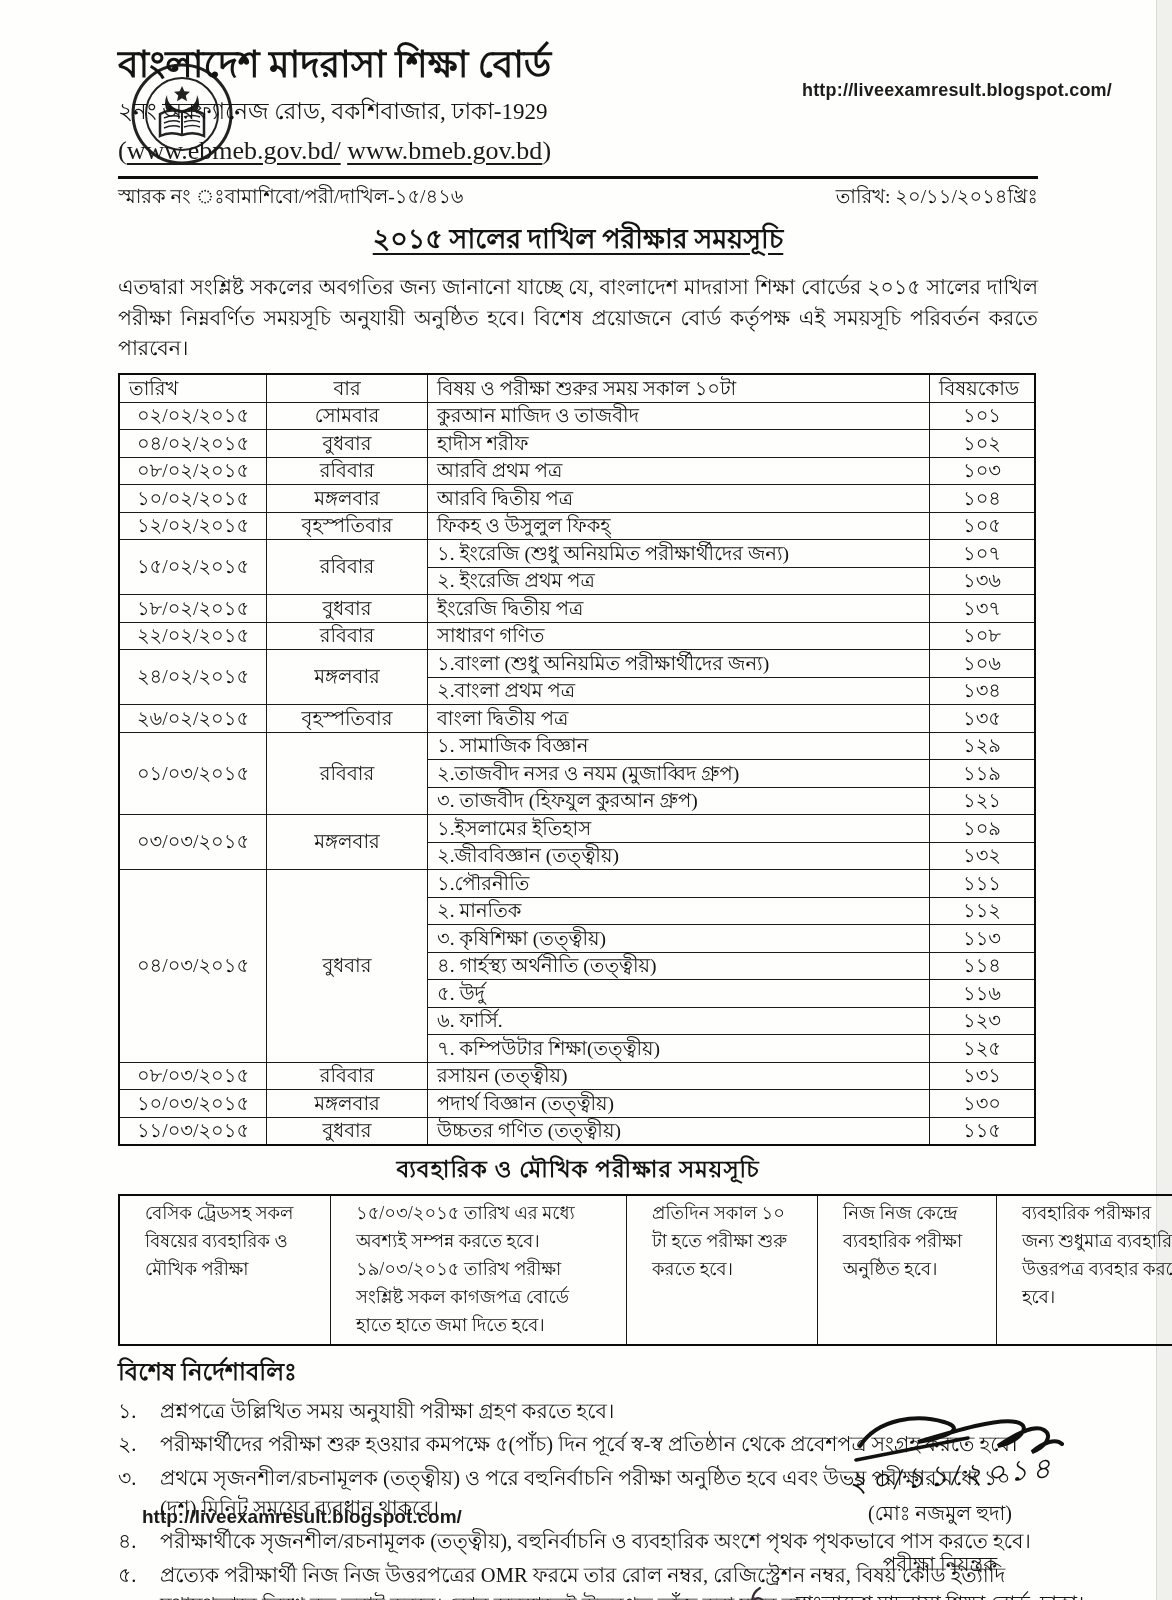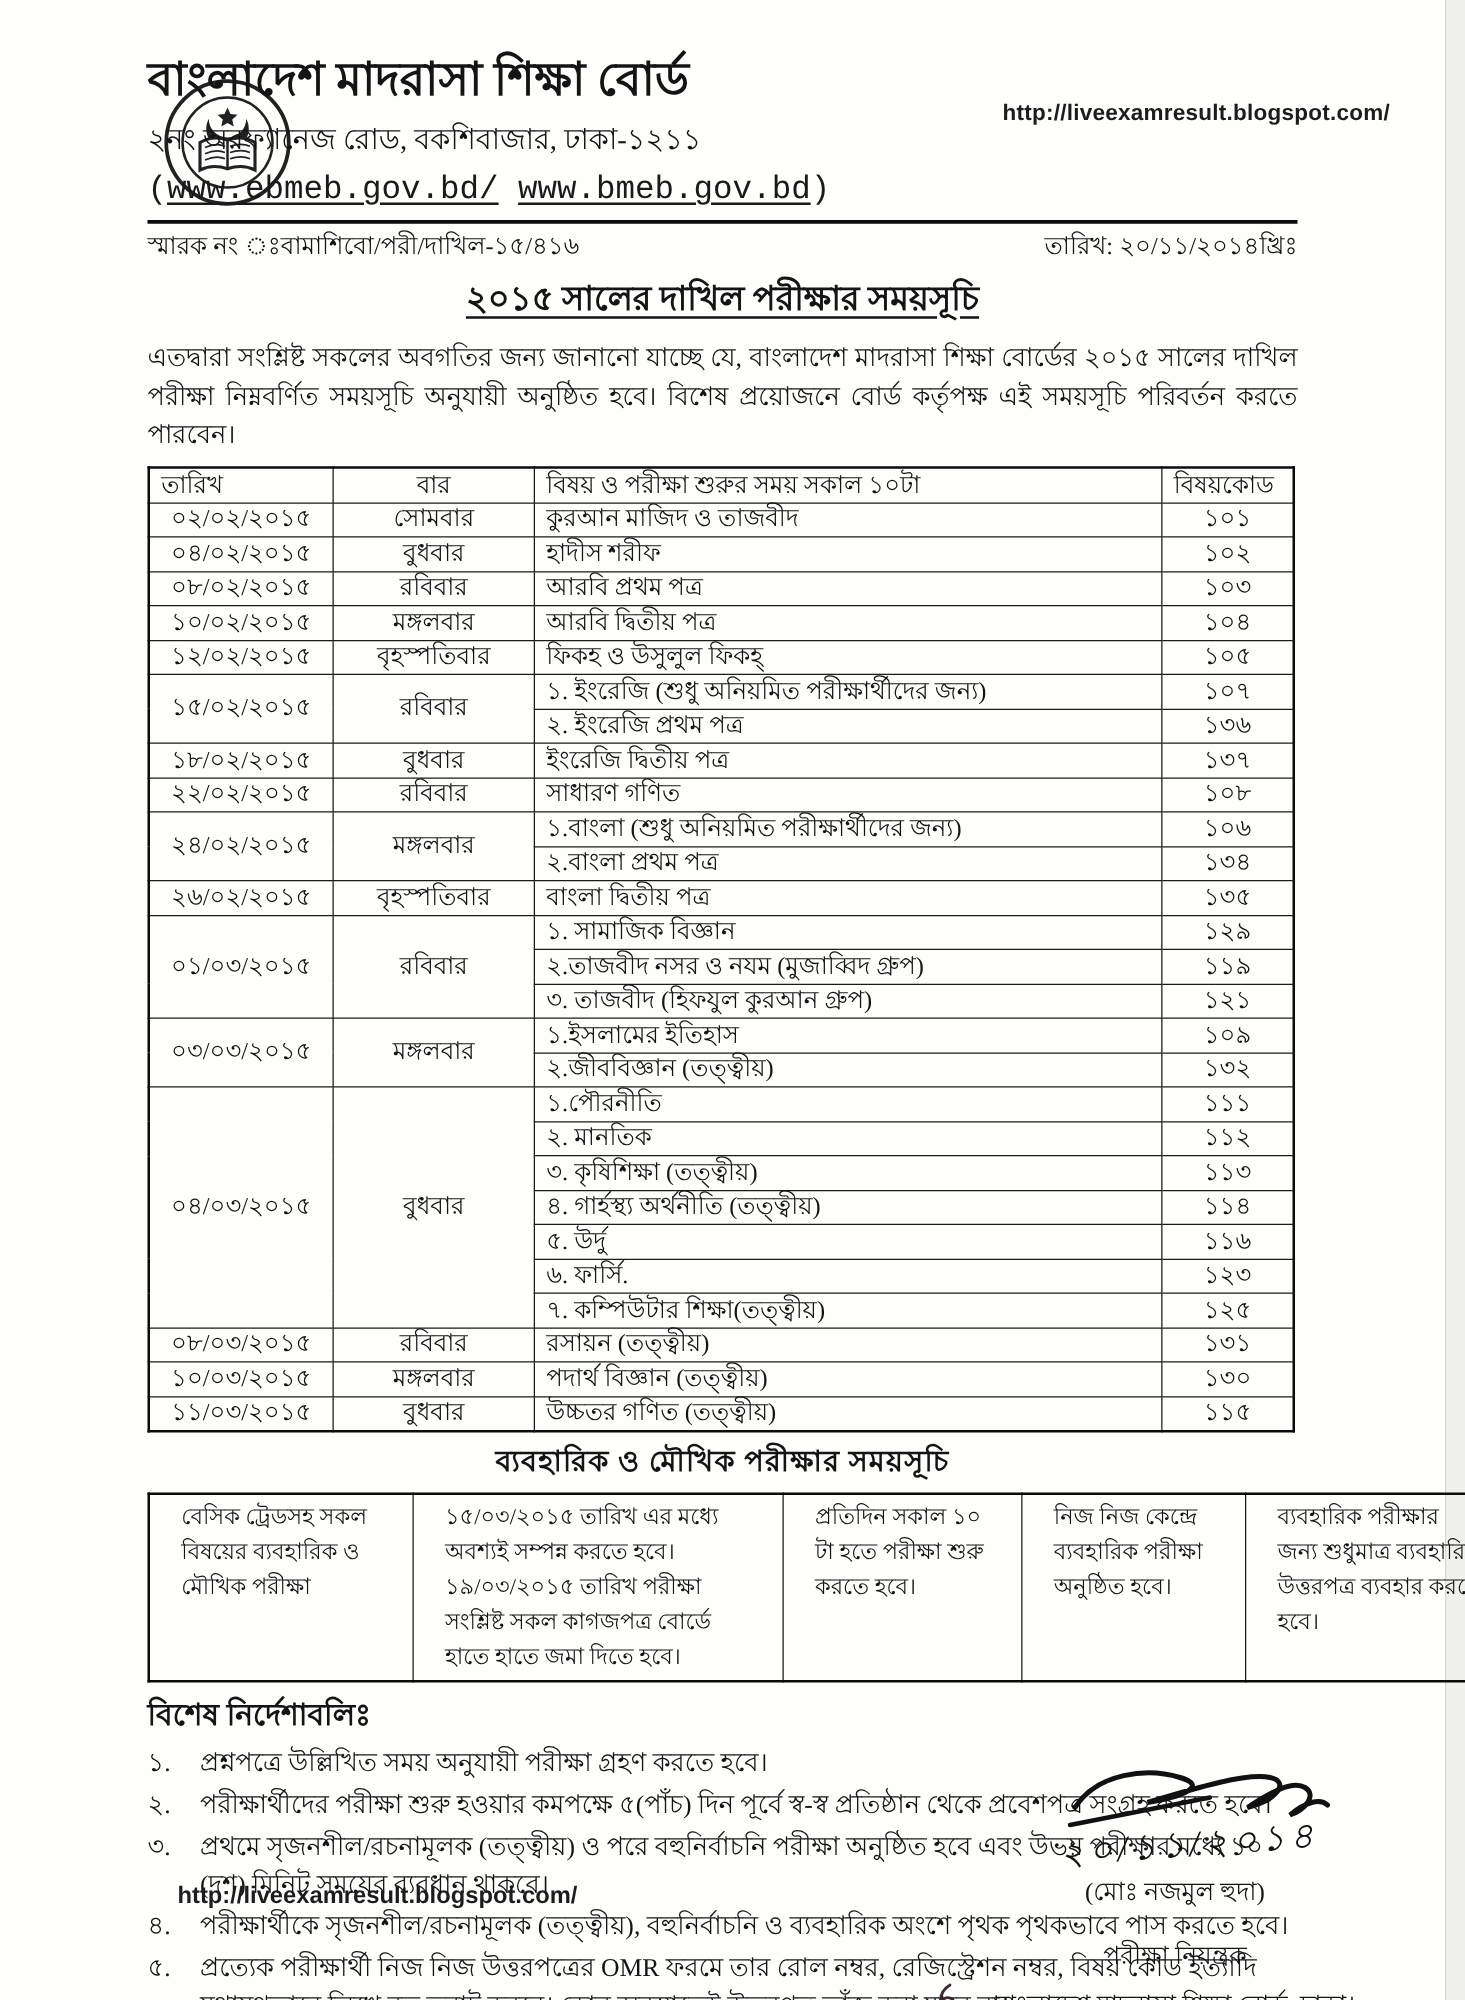--- a/index.html
+++ b/index.html
@@ -19,21 +19,21 @@
   .top-url{
     position:absolute;top:80px;right:60px;
     font-family:"Liberation Sans","DejaVu Sans",sans-serif;
     font-size:18px;font-weight:bold;color:#1c1c1c;letter-spacing:0.2px;
   }
   .logo{position:absolute;left:130px;top:62px;width:104px;height:104px;}
   .hdr{padding-top:46px;text-align:left;}
   .org-name{font-size:37px;font-weight:bold;line-height:1.05;}
   .address{font-size:23px;margin-top:8px;}
   .websites{
-    font-family:Liberation Mono, monospace;
+    font-family:Liberation Serif, serif;
     font-size:26px;margin-top:4px;color:#1a1a1a;
   }
   .websites u{text-underline-offset:4px;}
   .rule{border:0;border-top:3px solid #0d0d0d;margin:10px 0 0 0;}
   .memo-row{display:flex;justify-content:space-between;font-size:19.5px;margin-top:3px;}
   .doc-title{
     text-align:center;font-size:27px;font-weight:bold;margin-top:4px;
     text-decoration:underline;text-underline-offset:5px;
   }
   .intro{font-size:20.5px;line-height:1.5;margin:9px 0 0 0;text-align:justify;}
@@ -104,21 +104,21 @@
     <path d="M52 24 l2.4 5.2 5.6 .6 -4.2 3.8 1.2 5.6 -5 -2.9 -5 2.9 1.2 -5.6 -4.2 -3.8 5.6 -.6z" fill="#222"></path>
 
     <path d="M30 52 q10 -6 22 -2 q12 -4 22 2 l0 22 q-10 -5 -22 -1 q-12 -4 -22 1z" fill="#fdfdfd" stroke="#222" stroke-width="2.5"></path>
     <path d="M52 50 l0 23" stroke="#222" stroke-width="2"></path>
     <path d="M34 56 q9 -4 16 -1 M34 61 q9 -4 16 -1 M34 66 q9 -4 16 -1 M54 55 q9 -3 16 0 M54 60 q9 -3 16 0 M54 65 q9 -3 16 0" stroke="#222" stroke-width="1.4" fill="none"></path>
   </svg>
 
   <div class="content">
     <div class="hdr">
       <div class="org-name">বাংলাদেশ মাদরাসা শিক্ষা বোর্ড</div>
-      <div class="address">২নং অরফ্যানেজ রোড, বকশিবাজার, ঢাকা-১২১১</div>
+      <div class="address">২নং অরফ্যানেজ রোড, বকশিবাজার, ঢাকা-1929</div>
       <div class="websites"><span>(</span><u>www.ebmeb.gov.bd/</u> <u>www.bmeb.gov.bd</u><span>)</span></div>
     </div>
 
     <hr class="rule">
 
     <div class="memo-row">
       <span>স্মারক নং ঃবামাশিবো/পরী/দাখিল-১৫/৪১৬</span>
       <span>তারিখ: ২০/১১/২০১৪খ্রিঃ</span>
     </div>
 

